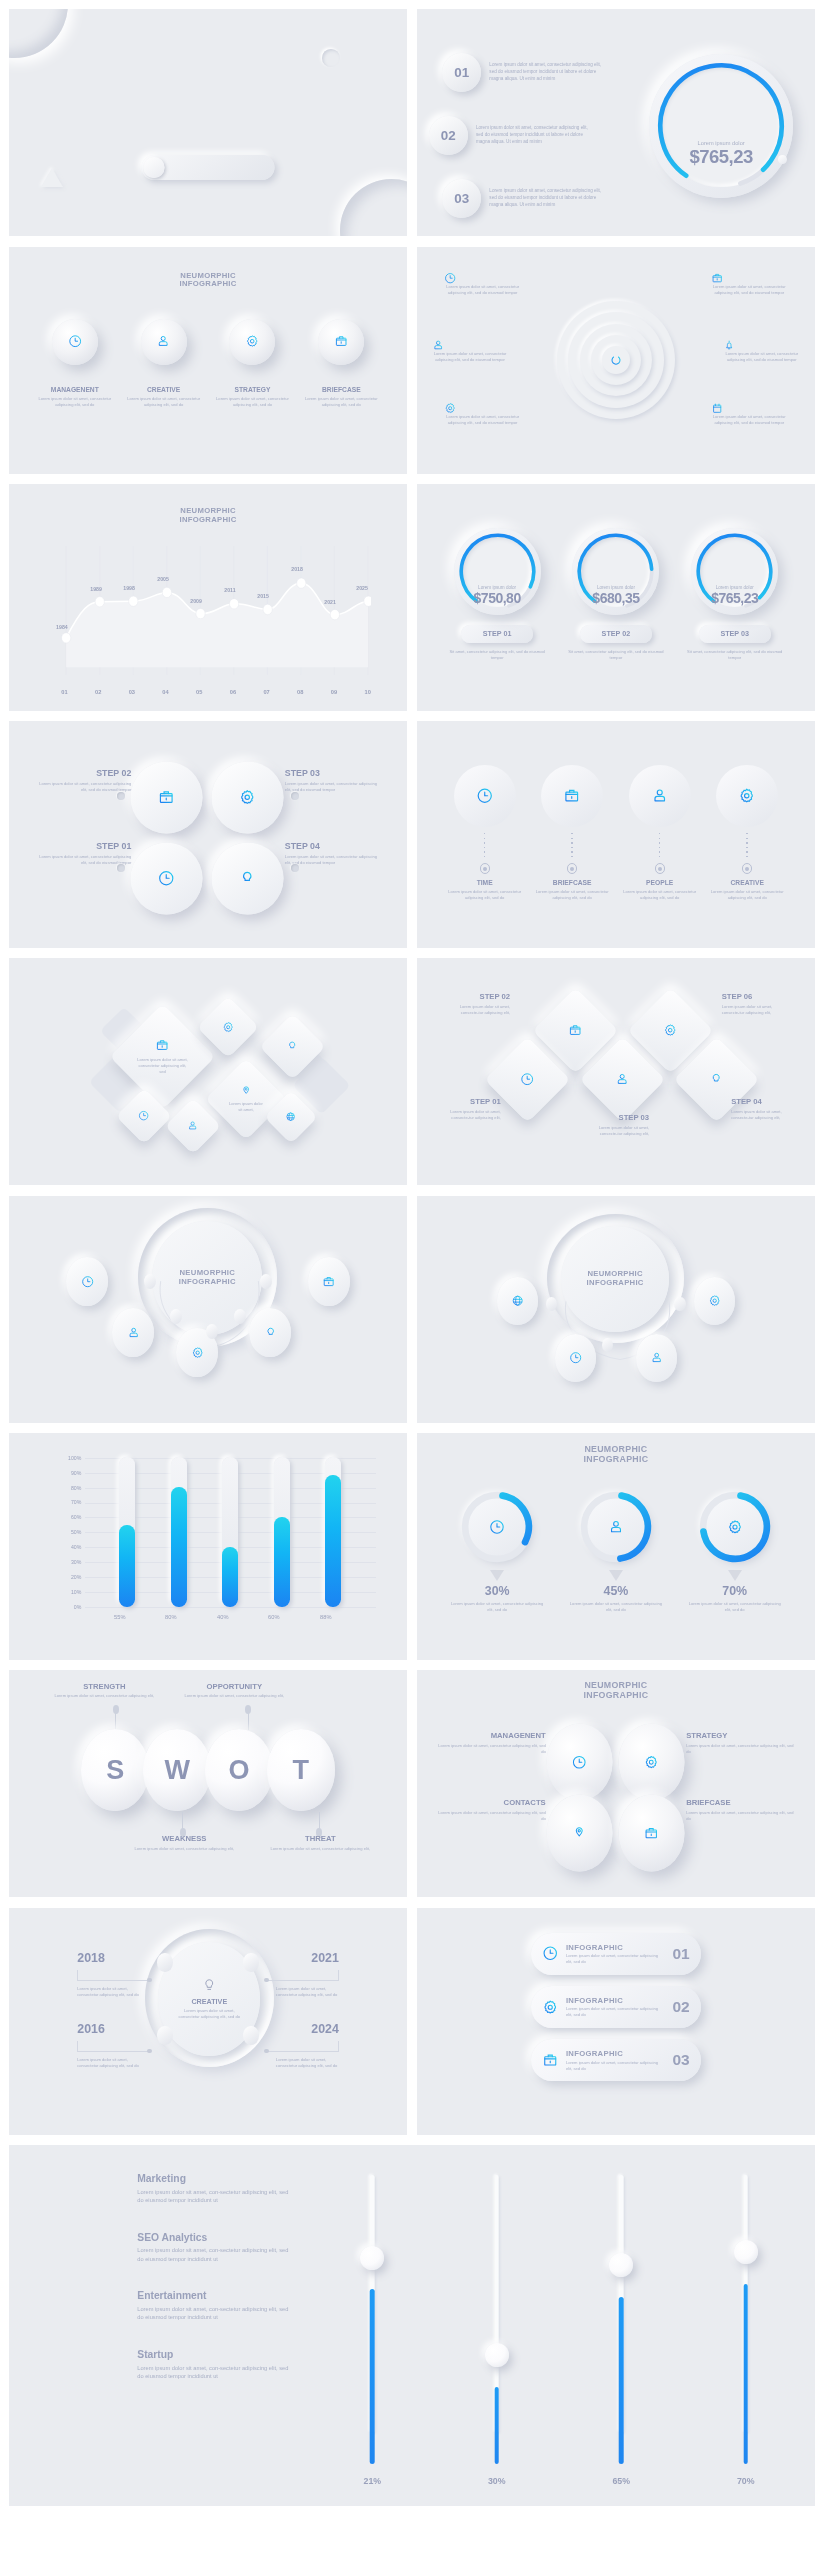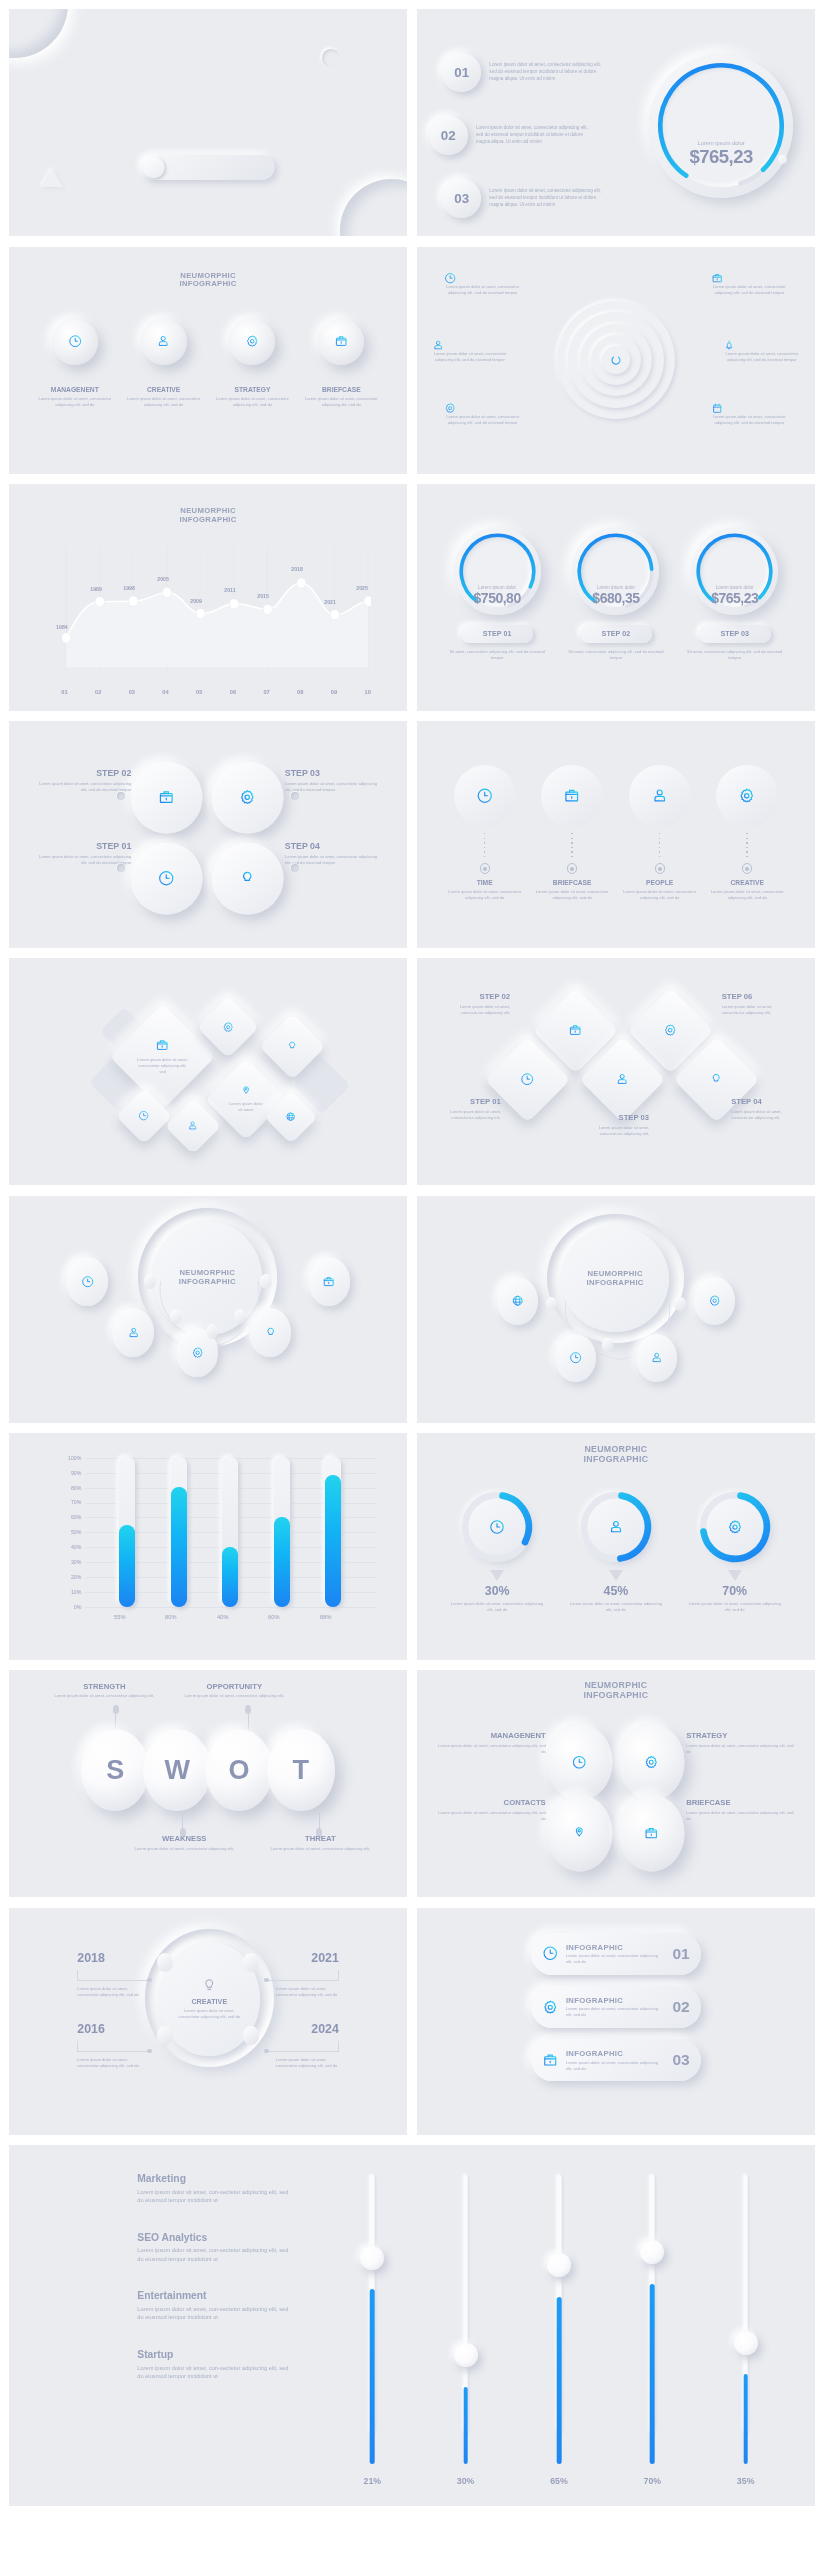--- a/index.html
+++ b/index.html
@@ -1289,24 +1289,18 @@
           <div class="tfill" style="height:167px"></div>
           <div class="thumb" style="top:78px"></div>
           <div class="slv">65%</div>
         </div>
         <div class="sl">
           <div class="track"></div>
           <div class="tfill" style="height:180px"></div>
           <div class="thumb" style="top:65px"></div>
           <div class="slv">70%</div>
         </div>
-        <div class="sl">
-          <div class="track"></div>
-          <div class="tfill" style="height:90px"></div>
-          <div class="thumb" style="top:156px"></div>
-          <div class="slv">35%</div>
-        </div>
       </div>
     </div>
   </div>
 
 </div>
 
 
 </body></html>

